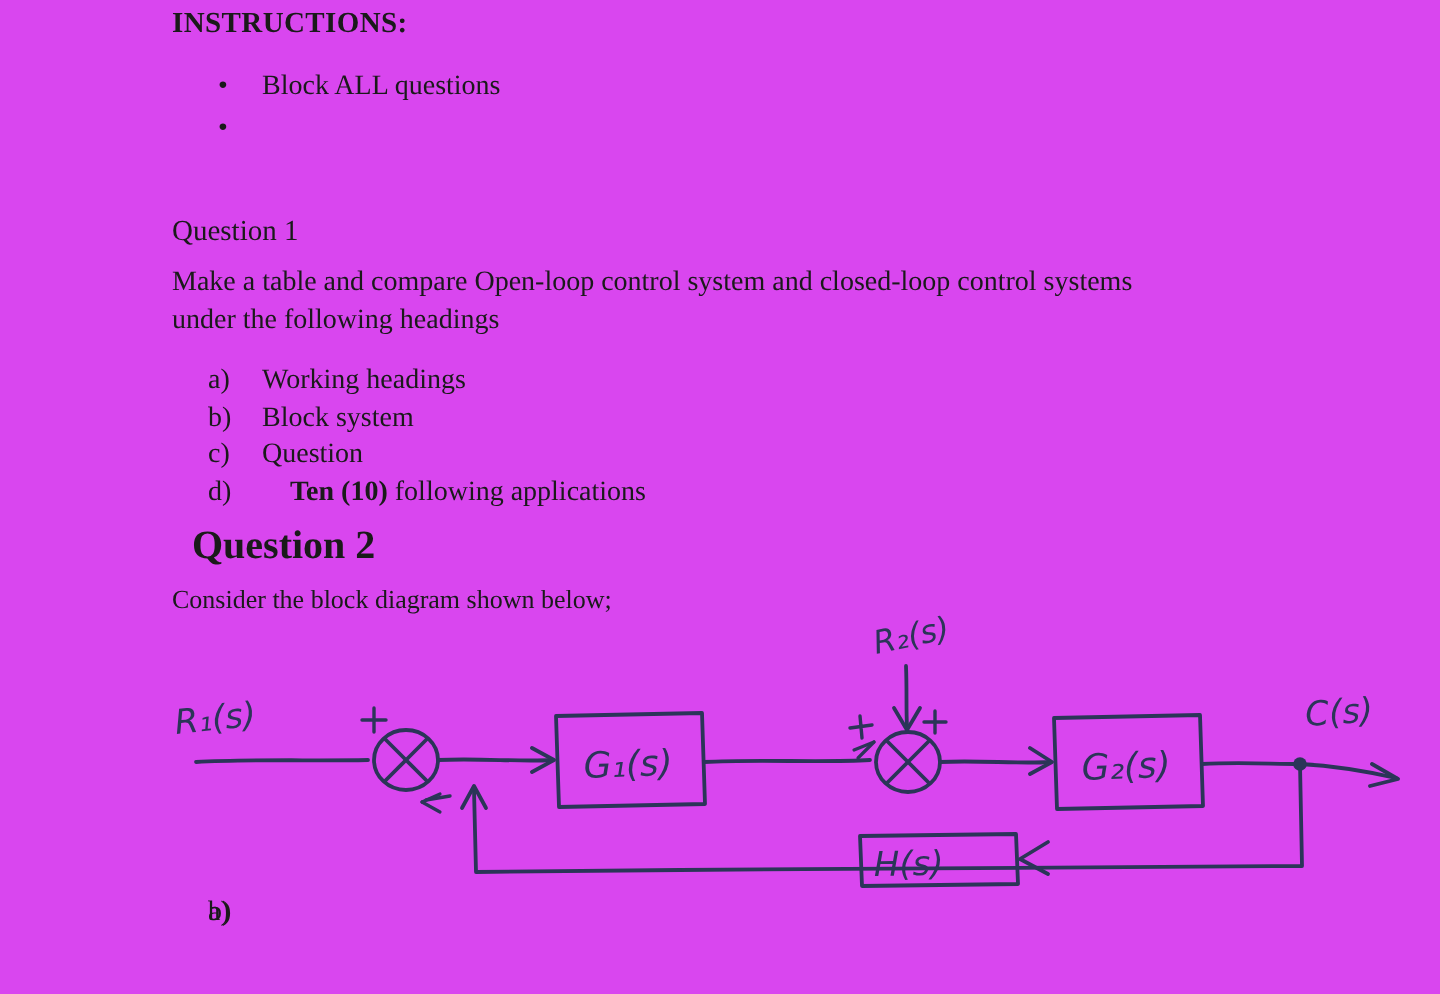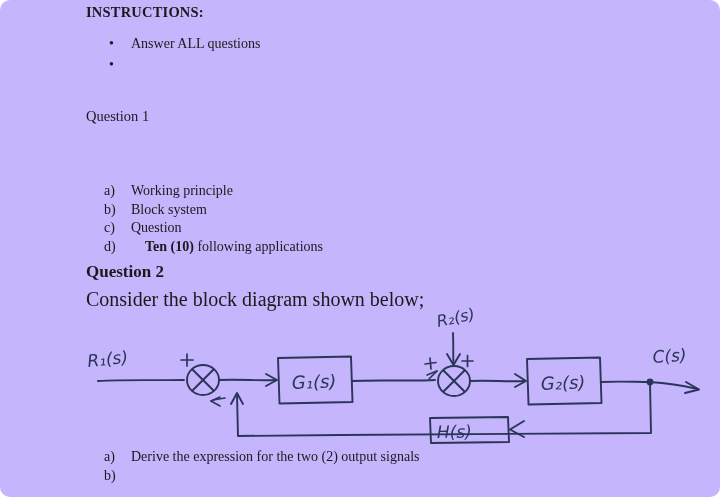--- a/index.html
+++ b/index.html
@@ -11,22 +11,21 @@
     width: 720px;
     height: 497px;
     position: relative;
     font-family: "Liberation Serif", "DejaVu Serif", serif;
     color: #1a1a1a;
     overflow: hidden;
   }
   .page {
     position: absolute;
     inset: 0;
-    background: #c4b5fd;
-    border-radius: 10px;
+    background: #d946ef;
   }
 
   
   .instructions-heading {
     position: absolute;
     left: 86px;
     top: 4px;
     font-size: 14.5px;
     font-weight: bold;
     letter-spacing: 0.2px;
@@ -85,31 +84,31 @@
   .alpha-marker {
     position: absolute;
     left: 0;
     top: 0;
     line-height: 18.5px;
   }
   .bold-inline { font-weight: bold; margin-left: 14px; }
 
   .q2-heading {
     position: absolute;
-    left: 86px;
+    left: 96px;
     top: 262px;
-    font-size: 17px;
+    font-size: 20px;
     font-weight: bold;
     text-align: center;
   }
   .q2-body {
     position: absolute;
     left: 86px;
     top: 290px;
-    font-size: 20px;
+    font-size: 13px;
     line-height: 19px;
   }
 
   .q2-list {
     position: absolute;
     left: 104px;
     top: 448px;
     margin: 0;
     padding: 0;
     list-style: none;
@@ -137,34 +136,35 @@
 </head>
 <body>
 
 <div class="page">
 
   <div class="instructions-heading">INSTRUCTIONS:</div>
 
   <ul class="bullet-list">
     <li>
       <span class="bullet-dot">•</span>
-      <span>Answer ALL questions</span>
+      <span>Block ALL questions</span>
     </li>
     <li>
       <span class="bullet-dot">•</span>
     </li>
   </ul>
 
   <div class="q1-heading">Question 1</div>
 
+  <div class="q1-body">Make a table and compare Open-loop control system and closed-loop control systems under the following headings</div>
 
   <ul class="alpha-list">
     <li>
       <span class="alpha-marker">a)</span>
-      <span>Working principle</span>
+      <span>Working headings</span>
     </li>
     <li>
       <span class="alpha-marker">b)</span>
       <span>Block system</span>
     </li>
     <li>
       <span class="alpha-marker">c)</span>
       <span>Question</span>
     </li>
     <li>
@@ -246,20 +246,19 @@
         <text x="357" y="133" font-size="17" font-style="italic" transform="rotate(-1 357 133)">H(s)</text>
 
         <text x="573" y="58" font-size="17" font-style="italic" transform="rotate(-4 573 58)">C(s)</text>
       </g>
     </svg>
   </div>
 
   <ul class="q2-list">
     <li>
       <span class="alpha-marker">a)</span>
-      <span>Derive the expression for the two (2) output signals</span>
     </li>
     <li>
       <span class="alpha-marker">b)</span>
     </li>
   </ul>
 
 </div>
 
 </body></html>

